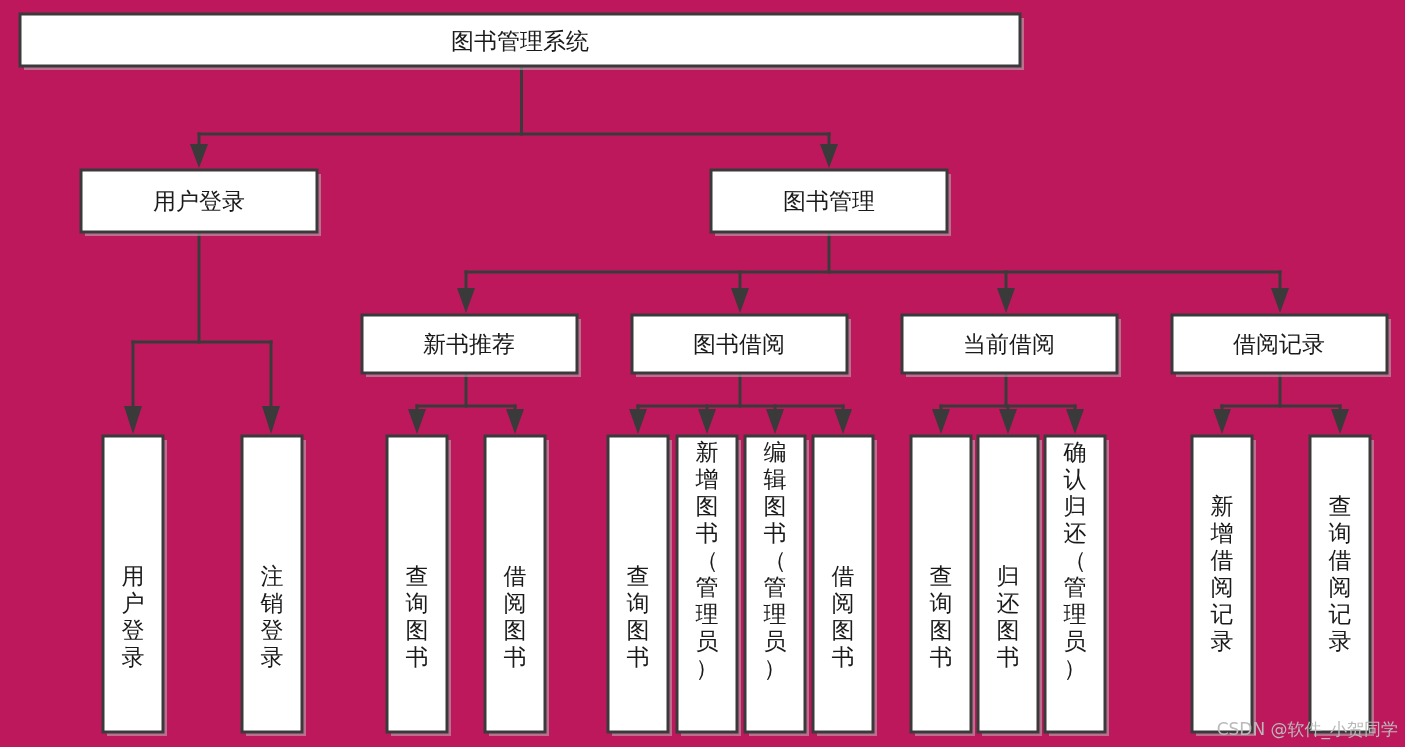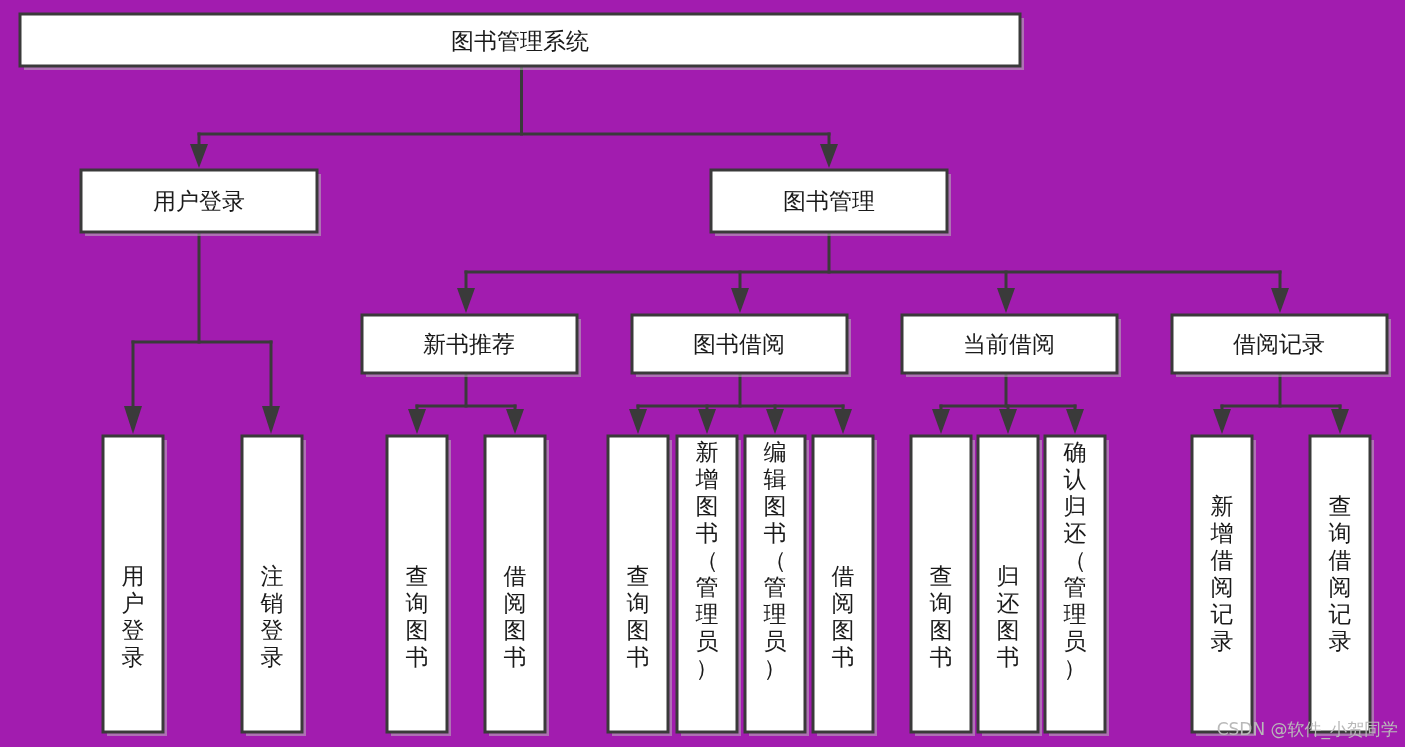--- a/index.html
+++ b/index.html
@@ -11,21 +11,21 @@
     width: 1405px;
     height: 747px;
     font-family: "DejaVu Sans", "Liberation Sans", sans-serif;
     overflow: hidden;
     position: relative;
   }
   #diagram-root {
     position: relative;
     width: 1405px;
     height: 747px;
-    background: #a21caf;
+    background: #be185d;
   }
   svg.diagram-svg {
     position: absolute;
     left: 0;
     top: 0;
     width: 1405px;
     height: 747px;
     display: block;
   }
   .node-box {

